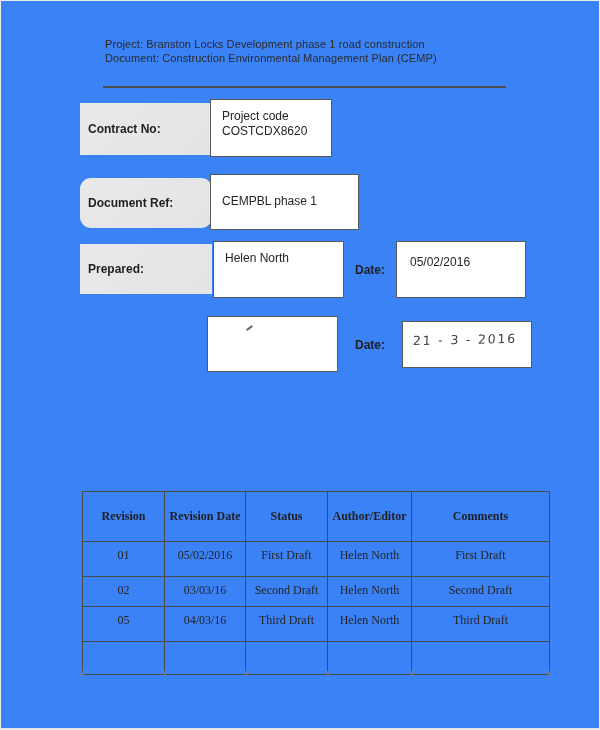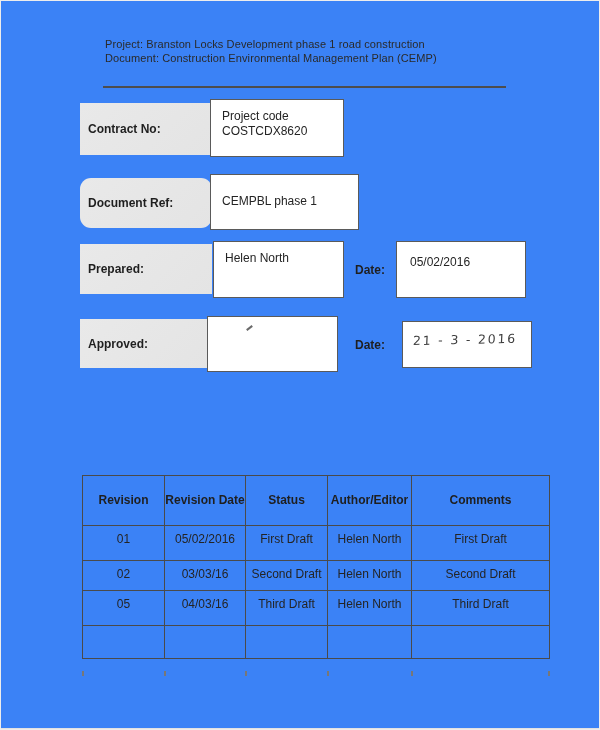--- a/index.html
+++ b/index.html
@@ -54,21 +54,21 @@
 
   
   .value-box {
     position: absolute;
     border: 1.5px solid var(--box-border, #5a5a5a);
     box-sizing: border-box;
     background: #fff;
     font-size: 12px;
     color: #242424;
   }
-  .vb-contract { left: 210px; top:  99px; width: 134px; height: 58px; padding: 9px 0 0 11px; line-height: 15px; }
+  .vb-contract { left: 210px; top:  99px; width: 122px; height: 58px; padding: 9px 0 0 11px; line-height: 15px; }
   .vb-docref   { left: 210px; top: 174px; width: 149px; height: 56px; padding: 19px 0 0 11px; }
   .vb-prepname { left: 213px; top: 241px; width: 131px; height: 57px; padding: 9px 0 0 11px; }
   .vb-prepdate { left: 396px; top: 241px; width: 130px; height: 57px; padding: 13px 0 0 13px; }
   .vb-appname  { left: 207px; top: 316px; width: 131px; height: 56px; }
   .vb-appdate  { left: 402px; top: 321px; width: 130px; height: 47px; padding: 10px 0 0 10px; }
 
   .date-label {
     position: absolute;
     left: 355px;
     font-weight: bold;
@@ -96,23 +96,24 @@
     width: 7px;
     height: 2px;
     background: #6a6a6a;
     transform: rotate(-38deg);
   }
 
   
   .rev-table {
     position: absolute;
     left: 82px;
-    top: 475px;
+    top: 491px;
     border-collapse: collapse;
     table-layout: fixed;
+    font-family: Liberation Serif, serif;
   }
   .rev-table th, .rev-table td {
     border: 1.5px solid var(--table-border, #4a4a4a);
     font-size: 12px;
     text-align: center;
     padding: 0;
     box-sizing: border-box;
     color: #242424;
   }
   .rev-table th {
@@ -175,23 +176,20 @@
     <span>Prepared:</span>
   </div>
   <div class="value-box vb-prepname">
     <span>Helen North</span>
   </div>
   <div class="date-label dl-prepared">Date:</div>
   <div class="value-box vb-prepdate">
     <span>05/02/2016</span>
   </div>
 
-  <div class="label-block lb-approved">
-    <span>Approved:</span>
-  </div>
   <div class="value-box vb-appname">
     <span class="pen-mark"></span>
     <span></span>
   </div>
   <div class="date-label dl-approved">Date:</div>
   <div class="value-box vb-appdate">
     <span class="handwriting">21 - 3 - 2016</span>
   </div>
 
   <table class="rev-table">

